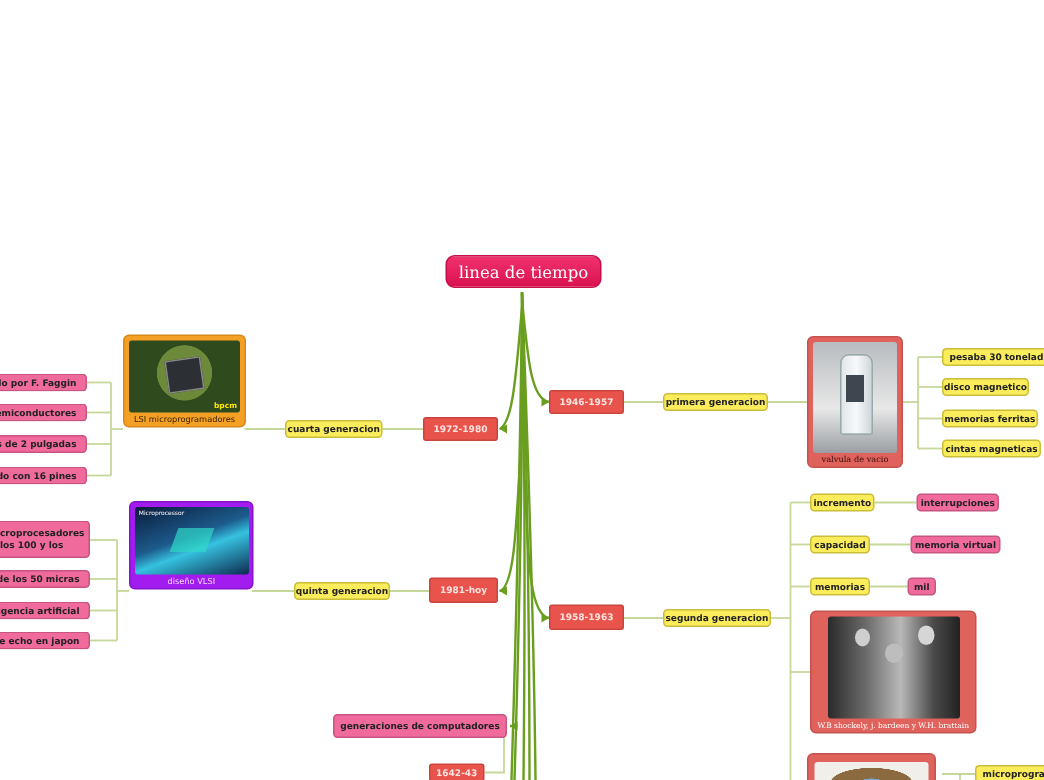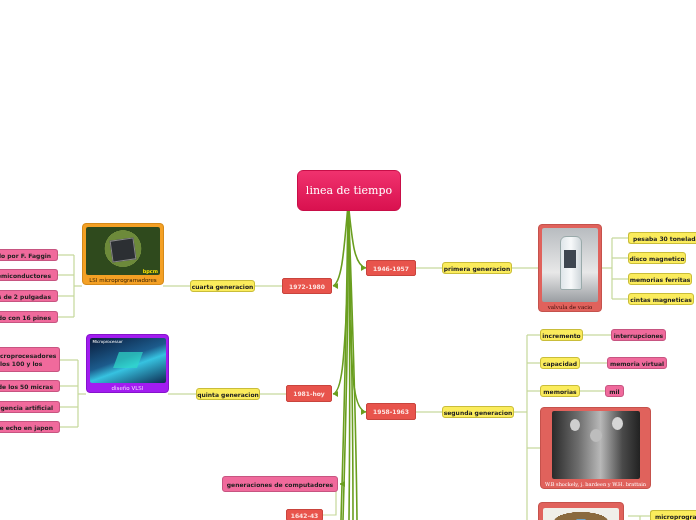--- a/index.html
+++ b/index.html
@@ -97,21 +97,21 @@
 
       <line x1="583" y1="335" x2="611" y2="335"></line>
       <line x1="580" y1="363" x2="607" y2="363"></line>
       <line x1="580" y1="391" x2="605" y2="391"></line>
 
       <path d="M628 516 L640 516 L650 516"></path>
       <path d="M640 516 L640 520"></path>
     </g>
   </svg>
 
-  <div class="node root" style="left:297px; top:170px; width:104px; height:41px;">linea de tiempo</div>
+  <div class="node root" style="left:297px; top:170px; width:104px; height:22px;">linea de tiempo</div>
 
   <div class="node era" style="left:282px; top:278px; width:50px; height:16px;">1972-1980</div>
   <div class="node gen" style="left:190px; top:280px; width:65px; height:12px;">cuarta generacion</div>
 
   <div class="imgcard" style="left:82px; top:223px; width:82px; height:62px; background:#f4a024; border:1px solid #d58a1a; padding-top:3px;">
     <div class="pic" style="width:74px; height:48px; background:radial-gradient(circle at 50% 45%, #3b3f44 0 18%, #6d8a3a 19% 40%, #2f4a1d 41% 100%);">
       <div style="position:absolute; left:25px; top:12px; width:22px; height:20px; background:#2c2f33; border:1px solid #888; transform:rotate(-8deg);"></div>
       <span style="position:absolute; right:2px; bottom:1px; font-size:5px; color:#ffe700; font-weight:bold;">bpcm</span>
     </div>
     <span class="cap" style="color:#3a2200;">LSI microprogramadores</span>

